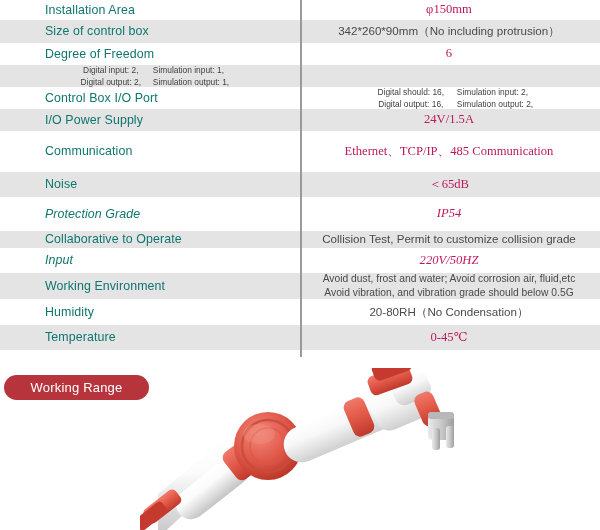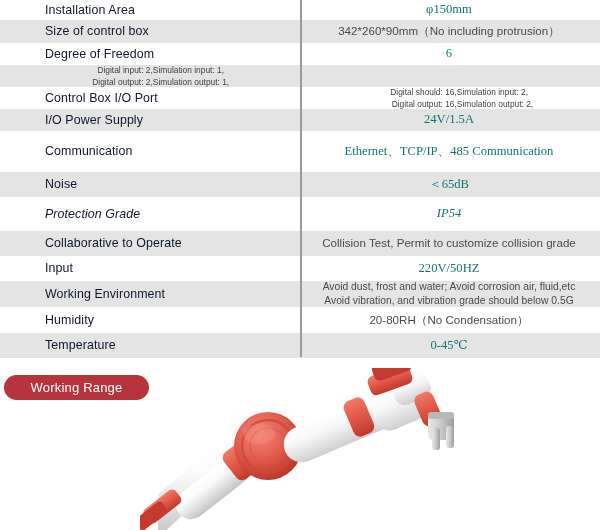--- a/index.html
+++ b/index.html
@@ -36,48 +36,48 @@
     background: #e4e4e4;
   }
 
   .cell-label {
     box-sizing: border-box;
     width: 300px;
     flex: 0 0 300px;
     padding-left: 45px;
     font-size: 12.4px;
     font-weight: 400;
-    color: #0f172a;
+    color: #0f766e;
     letter-spacing: 0.1px;
     line-height: 1.15;
   }
   .cell-value {
     box-sizing: border-box;
     width: 300px;
     flex: 0 0 300px;
     text-align: center;
     font-size: 11.3px;
     color: #4a4a4a;
     line-height: 1.25;
     padding-left: 4px;
     padding-right: 6px;
   }
   .cell-value.serifish {
     font-family: "Liberation Serif", "DejaVu Serif", serif;
     font-size: 12.6px;
-    color: #0f766e;
+    color: #be185d;
   }
   .cell-value.wide {
     font-size: 11.6px;
   }
 
   
   .io-grid {
     display: inline-block;
-    text-align: right;
+    text-align: center;
     font-size: 8.4px;
     line-height: 1.45;
     color: #3f3f3f;
     white-space: nowrap;
   }
   .io-line {
     display: flex;
   }
   .io-a {
     display: inline-block;
@@ -180,25 +180,25 @@
         <div class="cell-value serifish">Ethernet、TCP/IP、485 Communication</div>
       </div>
       <div class="spec-row shaded" style="height: 25px;">
         <div class="cell-label">Noise</div>
         <div class="cell-value serifish">＜65dB</div>
       </div>
       <div class="spec-row" style="height: 34px; font-style: italic;">
         <div class="cell-label">Protection Grade</div>
         <div class="cell-value serifish">IP54</div>
       </div>
-      <div class="spec-row shaded" style="height: 25px;">
+      <div class="spec-row shaded" style="height: 17px;">
         <div class="cell-label">Collaborative to Operate</div>
         <div class="cell-value wide">Collision Test, Permit to customize collision grade</div>
       </div>
-      <div class="spec-row" style="height: 25px;">
+      <div class="spec-row" style="height: 25px; font-style: italic;">
         <div class="cell-label">Input</div>
         <div class="cell-value serifish">220V/50HZ</div>
       </div>
       <div class="spec-row shaded" style="height: 26px; align-items: center;">
         <div class="cell-label">Working Environment</div>
         <div class="cell-value">
           <div class="multi-line">
             <div>Avoid dust, frost and water; Avoid corrosion air, fluid,etc</div>
             <div>Avoid vibration, and vibration grade should below 0.5G</div>
           </div>

